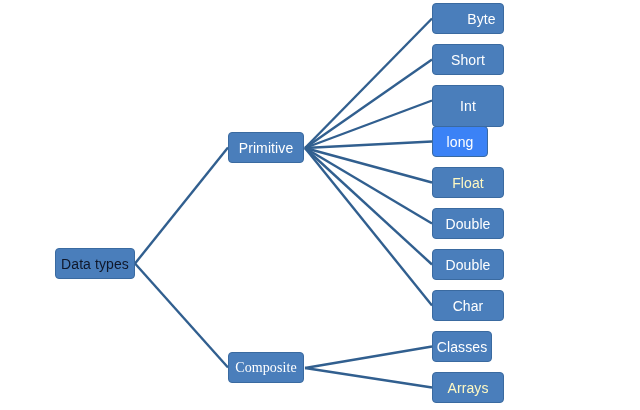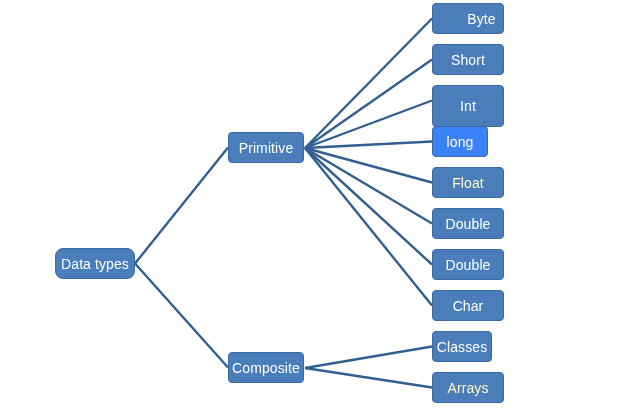--- a/index.html
+++ b/index.html
@@ -58,27 +58,27 @@
       <line x1="305" y1="148" x2="432" y2="141.5" stroke="#315f8f" stroke-width="2.4" stroke-linecap="butt"></line>
       <line x1="305" y1="148" x2="432" y2="182.5" stroke="#315f8f" stroke-width="2.4" stroke-linecap="butt"></line>
       <line x1="305" y1="148" x2="432" y2="223.5" stroke="#315f8f" stroke-width="2.4" stroke-linecap="butt"></line>
       <line x1="305" y1="148" x2="432" y2="264.5" stroke="#315f8f" stroke-width="2.4" stroke-linecap="butt"></line>
       <line x1="305" y1="148" x2="432" y2="305.5" stroke="#315f8f" stroke-width="2.4" stroke-linecap="butt"></line>
       <line x1="305" y1="368" x2="432" y2="346.5" stroke="#315f8f" stroke-width="2.4" stroke-linecap="butt"></line>
       <line x1="305" y1="368" x2="432" y2="387.5" stroke="#315f8f" stroke-width="2.4" stroke-linecap="butt"></line>
     </svg>
 
   <div id="nodes">
-      <div class="node root" style="left: 55px; top: 248px; width: 80px; height: 31px; background: rgb(74, 126, 187); border-color: rgb(58, 106, 160); color: #ffffff; border-radius: 8px;">
+      <div class="node root" style="left: 55px; top: 248px; width: 80px; height: 31px; background: rgb(74, 126, 187); border-color: rgb(58, 106, 160); color: #0f172a;">
         <span>Data types</span>
       </div>
       <div class="node branch" style="left: 228px; top: 132px; width: 76px; height: 31px; background: rgb(74, 126, 187); border-color: rgb(58, 106, 160); color: rgb(255, 255, 255); text-align: center;">
         <span>Primitive</span>
       </div>
-      <div class="node branch" style="left: 228px; top: 352px; width: 76px; height: 31px; background: rgb(74, 126, 187); border-color: rgb(58, 106, 160); color: rgb(255, 255, 255);">
+      <div class="node branch" style="left: 228px; top: 352px; width: 76px; height: 31px; background: rgb(74, 126, 187); border-color: rgb(58, 106, 160); color: rgb(255, 255, 255); font-family: Liberation Serif, serif;">
         <span>Composite</span>
       </div>
       <div class="node leaf" style="left: 432px; top: 3px; width: 72px; height: 31px; background: rgb(74, 126, 187); border-color: rgb(58, 106, 160); color: rgb(255, 255, 255); padding-left: 27px;">
         <span>Byte</span>
       </div>
       <div class="node leaf" style="left: 432px; top: 44px; width: 72px; height: 31px; background: rgb(74, 126, 187); border-color: rgb(58, 106, 160); color: rgb(255, 255, 255);">
         <span>Short</span>
       </div>
       <div class="node leaf" style="left: 432px; top: 85px; width: 72px; height: 42px; background: rgb(74, 126, 187); border-color: rgb(58, 106, 160); color: rgb(255, 255, 255); align-items: center;">
         <span>Int</span>

